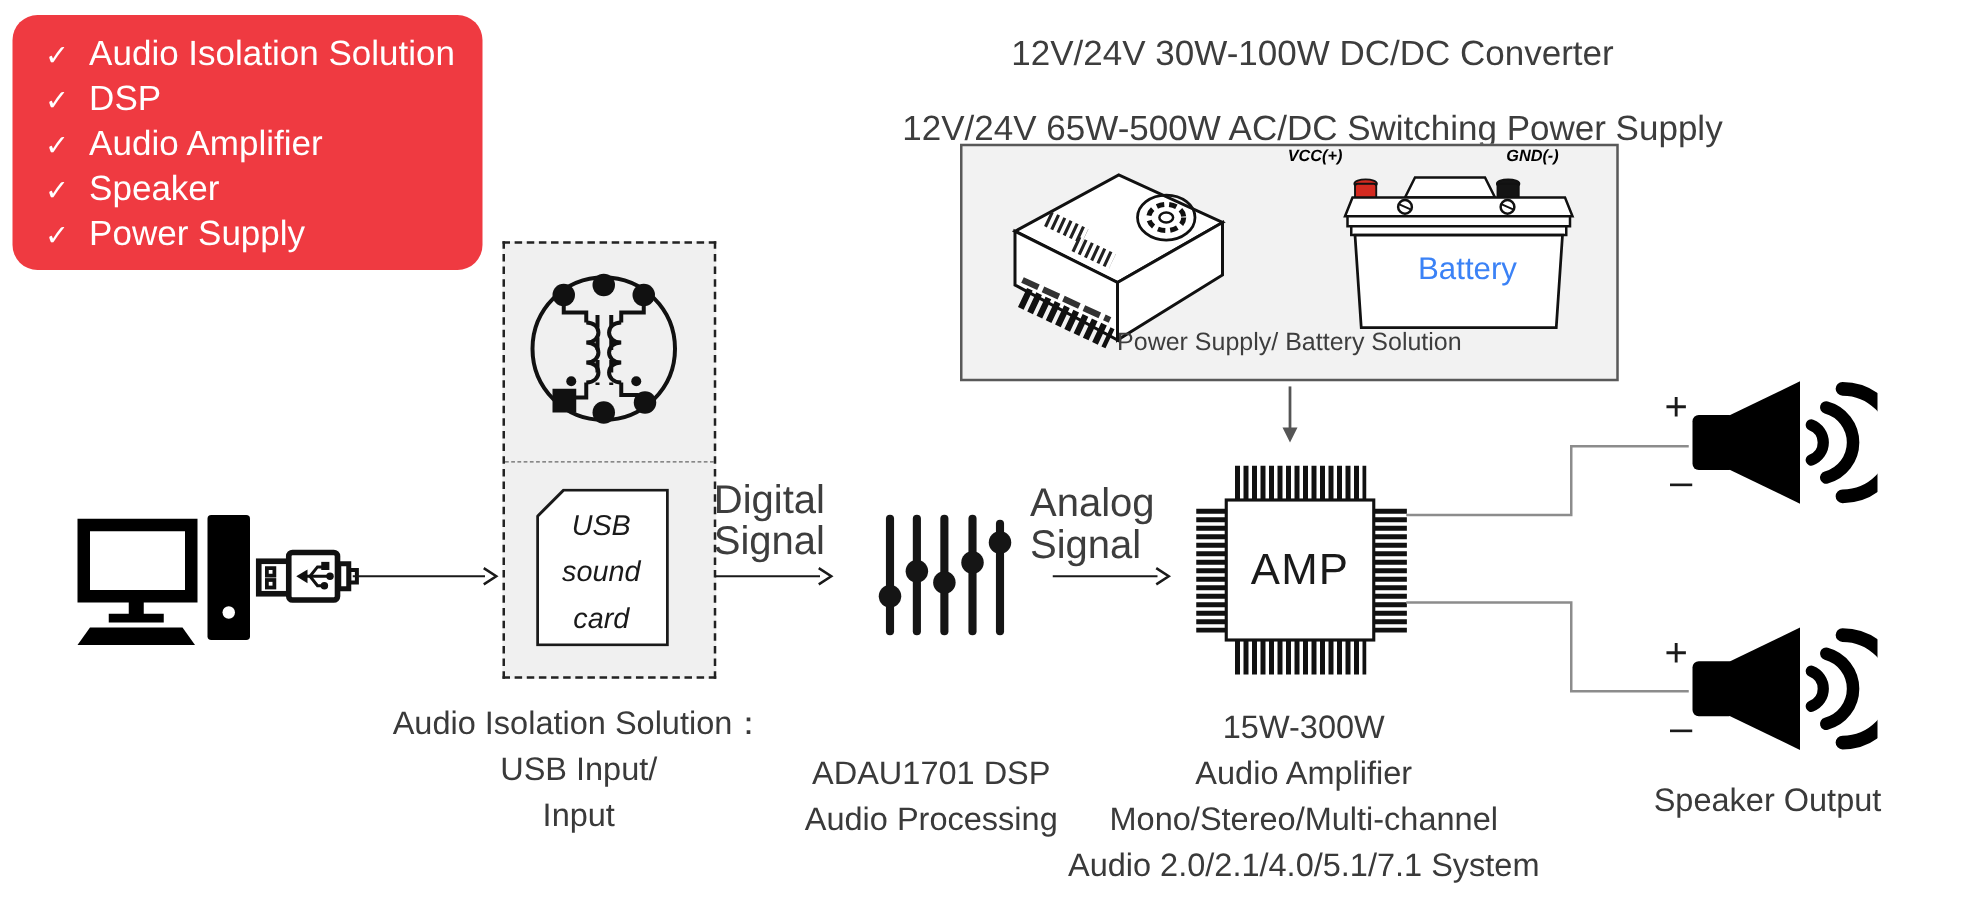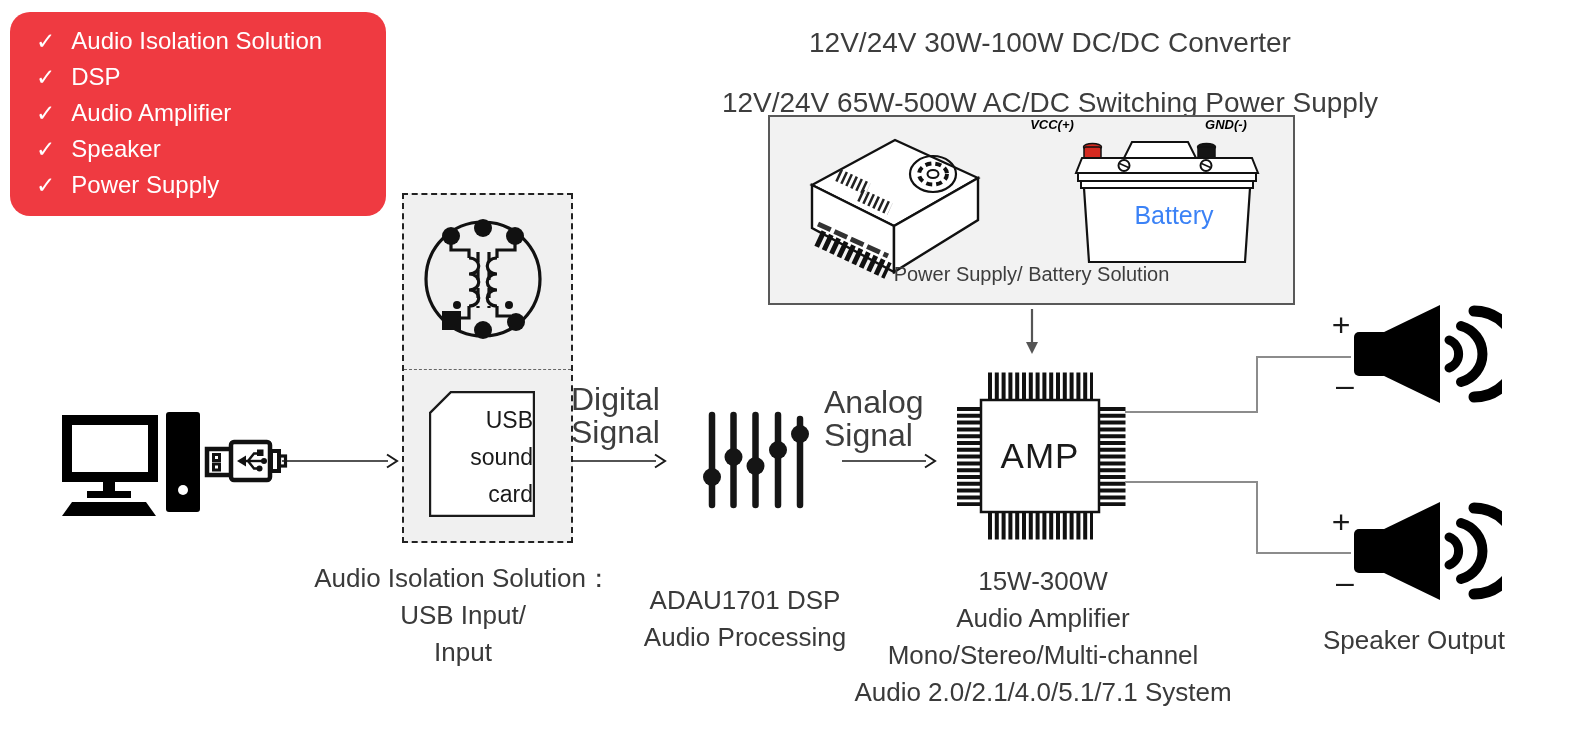--- a/index.html
+++ b/index.html
@@ -4,33 +4,33 @@
 <style>
   html,body{margin:0;padding:0;background:#fff;}
   #stage{position:relative;width:1572px;height:734px;background:#fff;overflow:hidden;
          font-family:"Liberation Sans","DejaVu Sans",sans-serif;color:#3d3d3d;}
   .abs{position:absolute;}
   
   .checklist{left:10px;top:12px;width:376px;height:204px;background:#ef3a41;border-radius:20px;
              padding:15px 0 0 26px;box-sizing:border-box;}
   .chk-row{display:flex;align-items:baseline;gap:16px;height:36px;color:#fff;}
   .chk-mark{font-size:23px;font-weight:bold;}
-  .chk-label{font-size:24px;}
+  .chk-label{font-size:28px;}
   
   .heading{left:690px;top:26px;width:720px;text-align:center;font-size:28px;line-height:34px;color:#3d3d3d;}
   .heading .h2{margin-top:26px;}
   
   .power-box{left:768px;top:115px;width:527px;height:190px;background:#f2f2f2;border:2px solid #595959;box-sizing:border-box;}
   .power-caption{left:768px;top:263px;width:527px;text-align:center;font-size:20px;color:#3d3d3d;}
   .term-label{width:72px;text-align:center;font-size:13px;font-weight:bold;font-style:italic;color:#000000;}
   .battery-label{left:1104px;top:201px;width:140px;text-align:center;font-size:25px;color:#3b82f6;}
   
   .iso-box{left:402px;top:193px;width:171px;height:350px;background:#f0f0f0;border:2.5px dashed #222;box-sizing:border-box;}
   .iso-divider{left:404px;top:369px;width:167px;height:0;border-top:1.5px dashed #666;}
-  .card-text{left:429px;top:402px;width:104px;text-align:right;font-size:23px;line-height:37px;color:#1a1a1a;}
+  .card-text{left:429px;top:402px;width:104px;text-align:center;font-size:23px;line-height:37px;color:#1a1a1a;font-style:italic;}
   
   .sig{width:110px;text-align:left;font-size:32px;line-height:33px;color:#3d3d3d;}
   
   .cap{text-align:center;font-size:26px;line-height:37px;color:#3a3a3a;}
   .amp-label{left:981px;top:400px;width:118px;height:112px;display:flex;align-items:center;justify-content:center;
              font-size:35px;color:#1a1a1a;letter-spacing:1px;}
   .pm{font-size:32px;color:#1a1a1a;width:30px;text-align:center;line-height:34px;}
 </style>
 </head>
 <body>
@@ -232,21 +232,21 @@
     <path d="M122,9 a42,42 0 0 1 0,86" fill="none" stroke="#000" stroke-width="11" stroke-linecap="round"></path>
   </svg>
 
 
   <div class="abs cap" style="left:298px;top:560px;width:330px;">
     <div>Audio Isolation Solution：</div>
     <div>USB Input/</div>
     <div>Input</div>
   </div>
 
-  <div class="abs cap" style="left:620px;top:582px;width:250px;">
+  <div class="abs cap" style="left:620px;top:600px;width:250px;">
     <div>ADAU1701 DSP</div>
     <div>Audio Processing</div>
   </div>
 
   <div class="abs cap" style="left:833px;top:563px;width:420px;">
     <div>15W-300W</div>
     <div>Audio Amplifier</div>
     <div>Mono/Stereo/Multi-channel</div>
     <div>Audio 2.0/2.1/4.0/5.1/7.1 System</div>
   </div>

